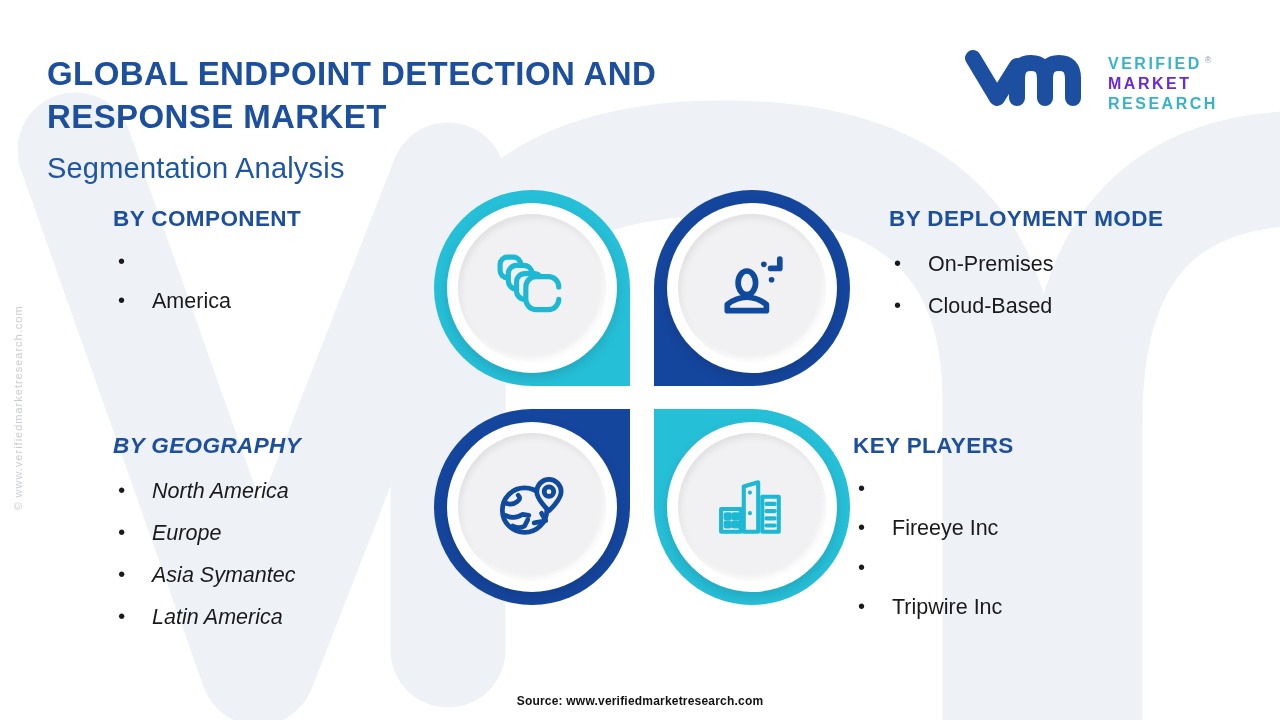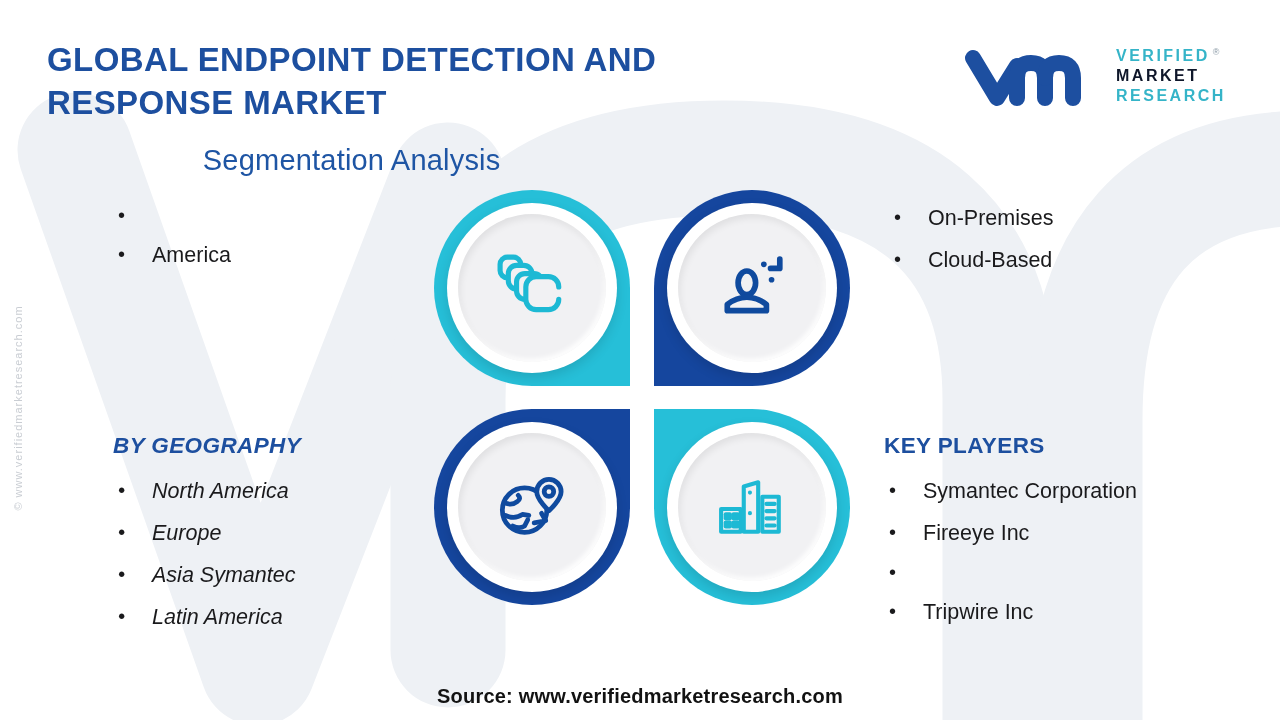--- a/index.html
+++ b/index.html
@@ -3,29 +3,29 @@
 <meta charset="utf-8">
 <style>
   html,body{margin:0;padding:0;background:#ffffff;}
   .stage{
     position:relative;width:1280px;height:720px;overflow:hidden;background:#ffffff;
     font-family:"Liberation Sans",sans-serif;
   }
   .wm{position:absolute;inset:0;z-index:0;}
 
   
-  .title-block{position:absolute;left:47px;top:38px;}
+  .title-block{position:absolute;left:47px;top:52px;}
   .title-line{font-size:33px;font-weight:700;color:#1d4f9f;letter-spacing:.4px;line-height:43px;}
-  .subtitle{font-size:29px;font-weight:500;color:#1e55a4;margin-top:20px;letter-spacing:.2px;text-align:center;}
-
-  
-  .logo{position:absolute;left:963px;top:38px;display:flex;align-items:center;gap:21px;}
+  .subtitle{font-size:29px;font-weight:500;color:#1e55a4;margin-top:14px;letter-spacing:.2px;}
+
+  
+  .logo{position:absolute;left:963px;top:38px;display:flex;align-items:flex-end;gap:13px;}
   .logo-words{display:flex;flex-direction:column;line-height:20px;}
   .logo-word{font-size:16px;font-weight:700;letter-spacing:2.5px;color:#35b4c8;position:relative;}
-  .logo-word.dark{color:#0f172a;}
+  .logo-word.dark{color:#6d28d9;}
   .reg-mark{font-size:9px;color:#8a9aa6;vertical-align:top;position:relative;top:-4px;left:3px;font-weight:400;}
 
   
   .side-copy{
     position:absolute;left:-132px;top:402px;width:300px;text-align:center;
     transform:rotate(-90deg);color:#c9cdd3;font-size:11px;letter-spacing:1px;z-index:1;
   }
 
   
   .quad{position:absolute;width:196px;height:196px;z-index:1;}
@@ -45,25 +45,25 @@
   .sec h2{margin:0 0 20px 0;font-size:22.5px;font-weight:700;color:#1d4f9f;letter-spacing:.4px;}
   .sec ul{list-style:none;margin:0;padding:0 0 0 5px;}
   .sec li{display:flex;align-items:baseline;gap:27px;margin-bottom:17px;
     font-size:21.5px;color:#1a1a1c;}
   .sec li .dot{color:#1a1a1c;font-size:20px;line-height:1;position:relative;top:-1px;}
   .sec.wide{width:360px;}
 
   #sec-component{left:113px;top:206px;}
   #sec-deployment{left:889px;top:206px;}
   #sec-geography{left:113px;top:433px;font-style:italic;}
-  #sec-keyplayers{left:884px;top:433px;}
+  #sec-keyplayers{left:853px;top:433px;}
 
   
   .source-line{position:absolute;left:0;right:0;bottom:12px;text-align:center;
-    font-size:20px;font-weight:700;color:#121212;z-index:2;letter-spacing:.2px;}
+    font-size:12px;font-weight:700;color:#121212;z-index:2;letter-spacing:.2px;}
 </style>
 </head>
 <body>
 
 <div class="stage">
 
   <svg class="wm" viewBox="0 0 1280 720">
     <g fill="none" stroke="#eef1f5" stroke-width="115" stroke-linecap="round" stroke-linejoin="round">
       <path d="M75 150 L258 668 L448 180"></path>
       <path d="M448 650 L448 400 Q448 158 724 158 Q1000 158 1000 400 L1000 740"></path>
@@ -153,32 +153,34 @@
         <rect x="20" y="49" width="4" height="4"></rect>
         <path d="M30 58 V14 L44 10 V58 Z" fill="#f1f1f3"></path>
         <path d="M36 20 h.01 M36 40 h.01"></path>
         <rect x="48" y="24" width="16" height="34" fill="#f1f1f3"></rect>
         <path d="M52 31 h8 M52 38 h8 M52 45 h8 M52 52 h8"></path>
       </g>
     </svg>
   </div>
 
   <div class="sec" id="sec-component">
+    <h2>BY COMPONENT</h2>
     <ul>
       <li>
           <span class="dot">•</span>
         </li>
       <li>
           <span class="dot">•</span>
           <span>America</span>
         </li>
     </ul>
   </div>
 
   <div class="sec" id="sec-deployment">
+    <h2>BY DEPLOYMENT MODE</h2>
     <ul>
       <li>
           <span class="dot">•</span>
           <span>On-Premises</span>
         </li>
       <li>
           <span class="dot">•</span>
           <span>Cloud-Based</span>
         </li>
     </ul>
@@ -204,21 +206,20 @@
           <span>Latin America</span>
         </li>
     </ul>
   </div>
 
   <div class="sec wide" id="sec-keyplayers">
     <h2>KEY PLAYERS</h2>
     <ul>
       <li>
           <span class="dot">•</span>
-          <span>Symantec Corporation</span>
         </li>
       <li>
           <span class="dot">•</span>
           <span>Fireeye Inc</span>
         </li>
       <li>
           <span class="dot">•</span>
         </li>
       <li>
           <span class="dot">•</span>

